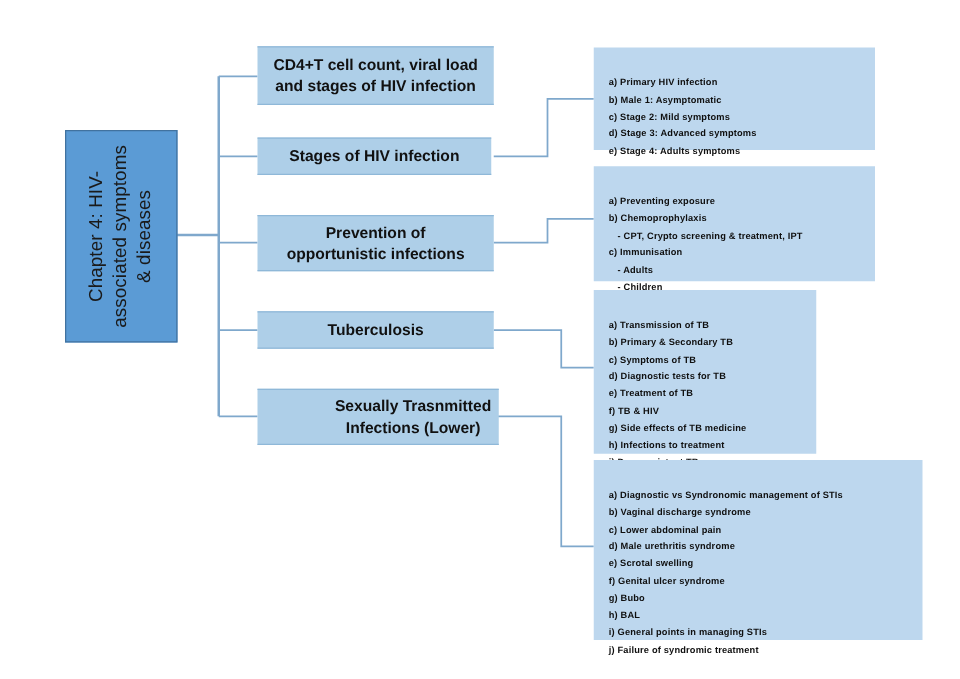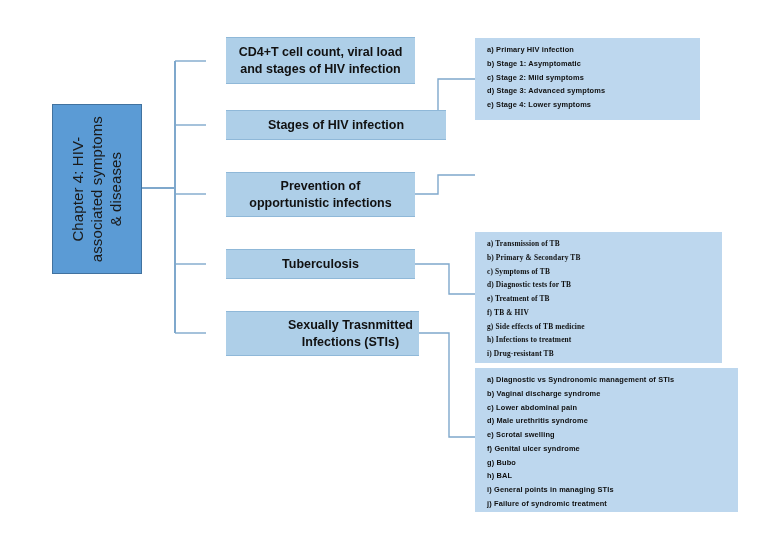--- a/index.html
+++ b/index.html
@@ -67,30 +67,29 @@
     display: flex;
     align-items: center;
     justify-content: center;
     text-align: center;
     font-size: 12.5px;
     font-weight: bold;
     color: #111111;
     line-height: 1.35;
     padding: 2px 6px;
     box-sizing: border-box;
-    margin-left: 20px;
   }
 
   
   .detail-panel {
     position: absolute;
     background: #BDD7EE;
     z-index: 2;
     box-sizing: border-box;
-    padding: 8px 10px 6px 12px;
+    padding: 24px 10px 6px 12px;
   }
   .detail-panel .detail-line {
     font-size: 7.4px;
     font-weight: bold;
     color: #0f0f0f;
     line-height: 1.05;
     white-space: nowrap;
     margin-bottom: 6px;
     letter-spacing: .15px;
   }
@@ -132,21 +131,21 @@
     </div>
   </div>
 
   <div class="branch-box" style="left:206px; top:37px; width:189px; height:47px;">
     <div>
       <span>CD4+T cell count, viral load</span><br>
       <span>and stages of HIV infection</span>
     </div>
   </div>
 
-  <div class="branch-box" style="left:206px; top:110px; width:220px; height:30px;">
+  <div class="branch-box" style="left:206px; top:110px; width:187px; height:30px;">
     <div>
       <span>Stages of HIV infection</span>
     </div>
   </div>
 
   <div class="branch-box" style="left:206px; top:249px; width:189px; height:30px;">
     <div>
       <span>Tuberculosis</span>
     </div>
   </div>
@@ -154,34 +153,42 @@
   <div class="branch-box" style="left:206px; top:172px; width:189px; height:45px;">
     <div>
       <span>Prevention of</span><br>
       <span>opportunistic infections</span>
     </div>
   </div>
 
   <div class="branch-box" style="left:206px; top:311px; width:193px; height:45px;justify-content:flex-end;">
     <div>
       <span>Sexually Trasnmitted</span><br>
-      <span>Infections (STIs)</span>
+      <span>Infections (Lower)</span>
     </div>
   </div>
 
   <div class="detail-panel" style="left:475px; top:38px; width:225px; height:82px;">
     <div class="detail-line">a) Primary HIV infection</div>
-    <div class="detail-line">b) Stage 1: Asymptomatic</div>
+    <div class="detail-line">b) Male 1: Asymptomatic</div>
     <div class="detail-line">c) Stage 2: Mild symptoms</div>
     <div class="detail-line">d) Stage 3: Advanced symptoms</div>
-    <div class="detail-line">e) Stage 4: Lower symptoms</div>
-  </div>
-
-
-  <div class="detail-panel" style="left:475px; top:232px; width:247px; height:131px;font-family:Liberation Serif, serif;">
+    <div class="detail-line">e) Stage 4: Adults symptoms</div>
+  </div>
+
+  <div class="detail-panel" style="left:475px; top:133px; width:225px; height:92px;">
+    <div class="detail-line">a) Preventing exposure</div>
+    <div class="detail-line">b) Chemoprophylaxis</div>
+    <div class="detail-line sub">- CPT, Crypto screening &amp; treatment, IPT</div>
+    <div class="detail-line">c) Immunisation</div>
+    <div class="detail-line sub">- Adults</div>
+    <div class="detail-line sub">- Children</div>
+  </div>
+
+  <div class="detail-panel" style="left:475px; top:232px; width:178px; height:131px;">
     <div class="detail-line">a) Transmission of TB</div>
     <div class="detail-line">b) Primary &amp; Secondary TB</div>
     <div class="detail-line">c) Symptoms of TB</div>
     <div class="detail-line">d) Diagnostic tests for TB</div>
     <div class="detail-line">e) Treatment of TB</div>
     <div class="detail-line">f) TB &amp; HIV</div>
     <div class="detail-line">g) Side effects of TB medicine</div>
     <div class="detail-line">h) Infections to treatment</div>
     <div class="detail-line">i) Drug-resistant TB</div>
   </div>

